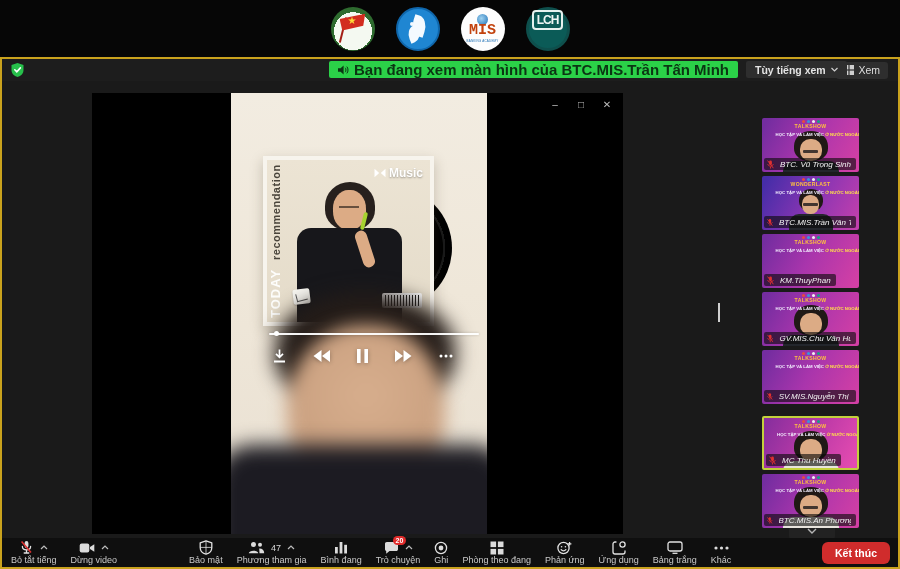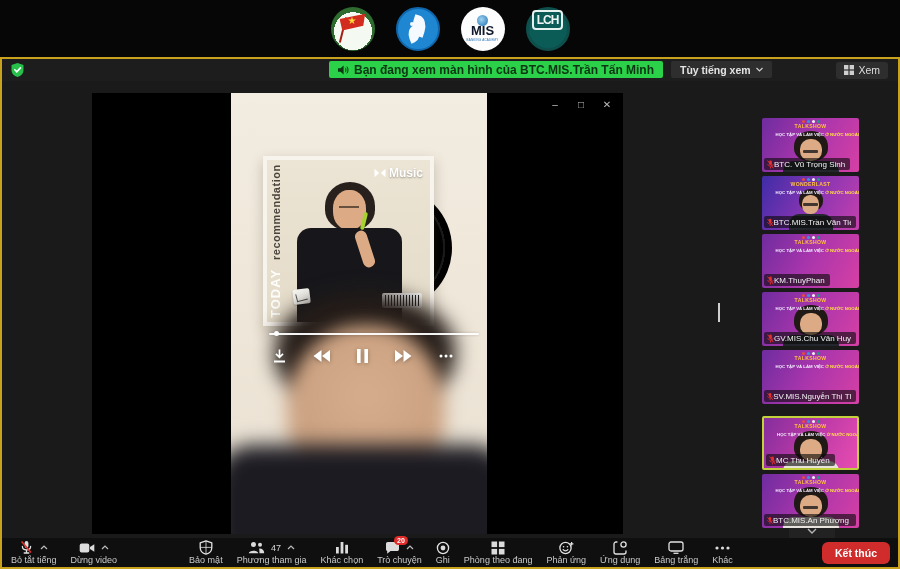--- a/index.html
+++ b/index.html
@@ -16,35 +16,35 @@
                      clip-path:polygon(0 18%, 100% 0, 88% 78%, 6% 95%); transform:rotate(-6deg); }
   .logo-doan .star { position:absolute; left:17px; top:8px; color:#ffd938; font-size:10px; }
   .logo-doan .pole { position:absolute; left:11px; top:10px; width:2px; height:26px; background:#a32017; transform:rotate(14deg); }
   .logo-hsv { background:#1f86d2; border:2px solid #0f66ab; }
   .logo-hsv .petal { position:absolute; width:14px; height:20px; background:#f4faff; border-radius:0 70% 0 70%; }
   .logo-hsv .p1 { left:14px; top:7px; transform:rotate(18deg); }
   .logo-hsv .p2 { left:10px; top:17px; transform:rotate(-22deg) scaleX(-1); width:12px; height:16px; }
   .logo-hsv .dot { position:absolute; left:12px; top:13px; width:4px; height:4px; border-radius:50%; background:#f4faff; }
   .logo-mis { background:#fdfdfd; display:flex; align-items:center; justify-content:center; flex-direction:column; }
   .logo-mis .globe { width:11px; height:11px; border-radius:50%; background:radial-gradient(circle at 40% 40%, #9fd2f0, #1c6fb5); margin-bottom:-3px; }
-  .logo-mis .mis-text { color:#0f172a; font-weight:bold; font-size:13px; letter-spacing:0; }
+  .logo-mis .mis-text { color:#c2410c; font-weight:bold; font-size:15px; letter-spacing:0;font-family:Liberation Mono, monospace; }
   .logo-mis .mis-sub { color:#1c6fb5; font-size:3px; letter-spacing:.2px; }
   .logo-lch { background:#0b5b57; border:3px solid #0e4f4c; display:flex; align-items:flex-start; justify-content:center; }
   .logo-lch .lch-in { border:2px solid #e6f2ef; border-radius:4px; padding:1px 3px; color:#eef7f4;
                       font-weight:bold; font-size:12px; letter-spacing:-1px; }
 
   
   .frame { position:absolute; top:57px; left:0; right:0; bottom:0; border:2px solid #c9a21d; background:#191919; }
 
   
   .notify-row { position:relative; height:22px; background:#1d1d1d; display:flex; align-items:center; }
   .shield-ok { margin-left:8px; flex:0 0 auto; }
   .notify-center { position:absolute; left:327px; top:2px; display:flex; gap:8px; align-items:center; }
   .pill-green { display:flex; align-items:center; gap:5px; background:#2bd148; color:#0b3513;
-                font-size:12px; font-weight:bold; height:17px; padding:0 9px; border-radius:2px; white-space:nowrap; }
+                font-size:15px; font-weight:bold; height:17px; padding:0 9px; border-radius:2px; white-space:nowrap; }
   .pill-dark { display:flex; align-items:center; gap:5px; background:#2e2e2e; color:#e4e4e4;
                font-size:10.5px; font-weight:bold; height:17px; padding:0 9px; border-radius:2px; white-space:nowrap; }
   .view-btn { margin-left:auto; margin-right:10px; display:flex; align-items:center; gap:4px; background:#2e2e2e;
               color:#dddddd; font-size:10.5px; height:17px; padding:0 8px; border-radius:3px; }
 
   
   .main { position:absolute; top:22px; left:0; right:0; bottom:29px; background:#1a1a1a; overflow:hidden; }
   .shared-win { position:absolute; left:90px; top:12px; width:531px; height:441px; background:#000; }
   .win-controls { position:absolute; top:6px; right:10px; display:flex; gap:14px; color:#bdbdbd; font-size:10px; }
   .win-controls span { width:12px; text-align:center; }
@@ -111,22 +111,22 @@
   .av .hair { width:24px; height:22px; background:#201916; border-radius:50% 50% 42% 42%; margin:0 auto; }
   .av .face { width:17px; height:19px; background:#dcab85; border-radius:46%; margin:-16px auto 0; }
   .av .specs { width:15px; height:3px; background:rgba(15,15,20,.75); margin:-11px auto 8px; border-radius:1px; }
   .av .body { width:44px; height:16px; background:#23262c; border-radius:10px 10px 0 0; margin:0 auto; }
   .av.woman .hair { width:30px; height:30px; }
   .av.woman .face { margin-top:-24px; }
   .av.woman .body { background:#e8e4dd; }
   .av.big .hair { width:34px; height:30px; }
   .av.big .face { width:22px; height:22px; margin-top:-22px; }
   .av.big .body { width:56px; }
-  .name-pill { position:absolute; left:2px; bottom:2px; display:flex; align-items:center; gap:0;
-               background:rgba(10,10,10,.62); border-radius:2px; padding:1.5px 5px 1.5px 3px; max-width:92px; z-index:3; }
+  .name-pill { position:absolute; left:2px; bottom:2px; display:flex; align-items:center; gap:6px;
+               background:rgba(10,10,10,.62); border-radius:2px; padding:1.5px 5px 1.5px 3px; max-width:92px; z-index:3;font-style:italic; }
   .name-pill span { color:#f2f2f2; font-size:8px; white-space:nowrap; overflow:hidden; }
   .tiles-collapse { position:absolute; left:787px; top:440px; width:46px; height:19px; background:#222;
                     border-radius:4px; display:flex; align-items:center; justify-content:center; }
 
   
   .toolbar { position:absolute; left:0; right:0; bottom:0; height:29px; background:#0f0f0f;
              display:flex; align-items:center; padding-left:2px; }
   .titem { display:flex; flex-direction:column; align-items:center; justify-content:center;
            padding:0 7px; height:29px; cursor:default; }
   .titem .ic-row { display:flex; align-items:center; gap:6px; height:15px; position:relative; }
@@ -511,21 +511,21 @@
         <div class="titem">
           <div class="ic-row">
             <span>
               <svg width="14" height="13" viewBox="0 0 14 13">
                 <rect x="1" y="6" width="2.8" height="6.5" fill="#dcdcdc"></rect>
                 <rect x="5.6" y="1" width="2.8" height="11.5" fill="#dcdcdc"></rect>
                 <rect x="10.2" y="3.8" width="2.8" height="8.7" fill="#dcdcdc"></rect>
               </svg>
             </span>
           </div>
-          <div class="tlabel">Khác chọn</div>
+          <div class="tlabel">Bình đang</div>
         </div>
         <div class="titem">
           <div class="ic-row">
             <span>
               <svg width="15" height="14" viewBox="0 0 15 14">
                 <path d="M1 2.8 C1 1.8 1.8 1 2.8 1 H12.2 C13.2 1 14 1.8 14 2.8 V8.2 C14 9.2 13.2 10 12.2 10 H5.5 L2.2 12.8 V10 H2.8 C1.8 10 1 9.2 1 8.2 Z" fill="#dcdcdc"></path>
               </svg>
             </span>
             <span class="badge">20</span>
             <svg width="8" height="5" viewBox="0 0 8 5">

